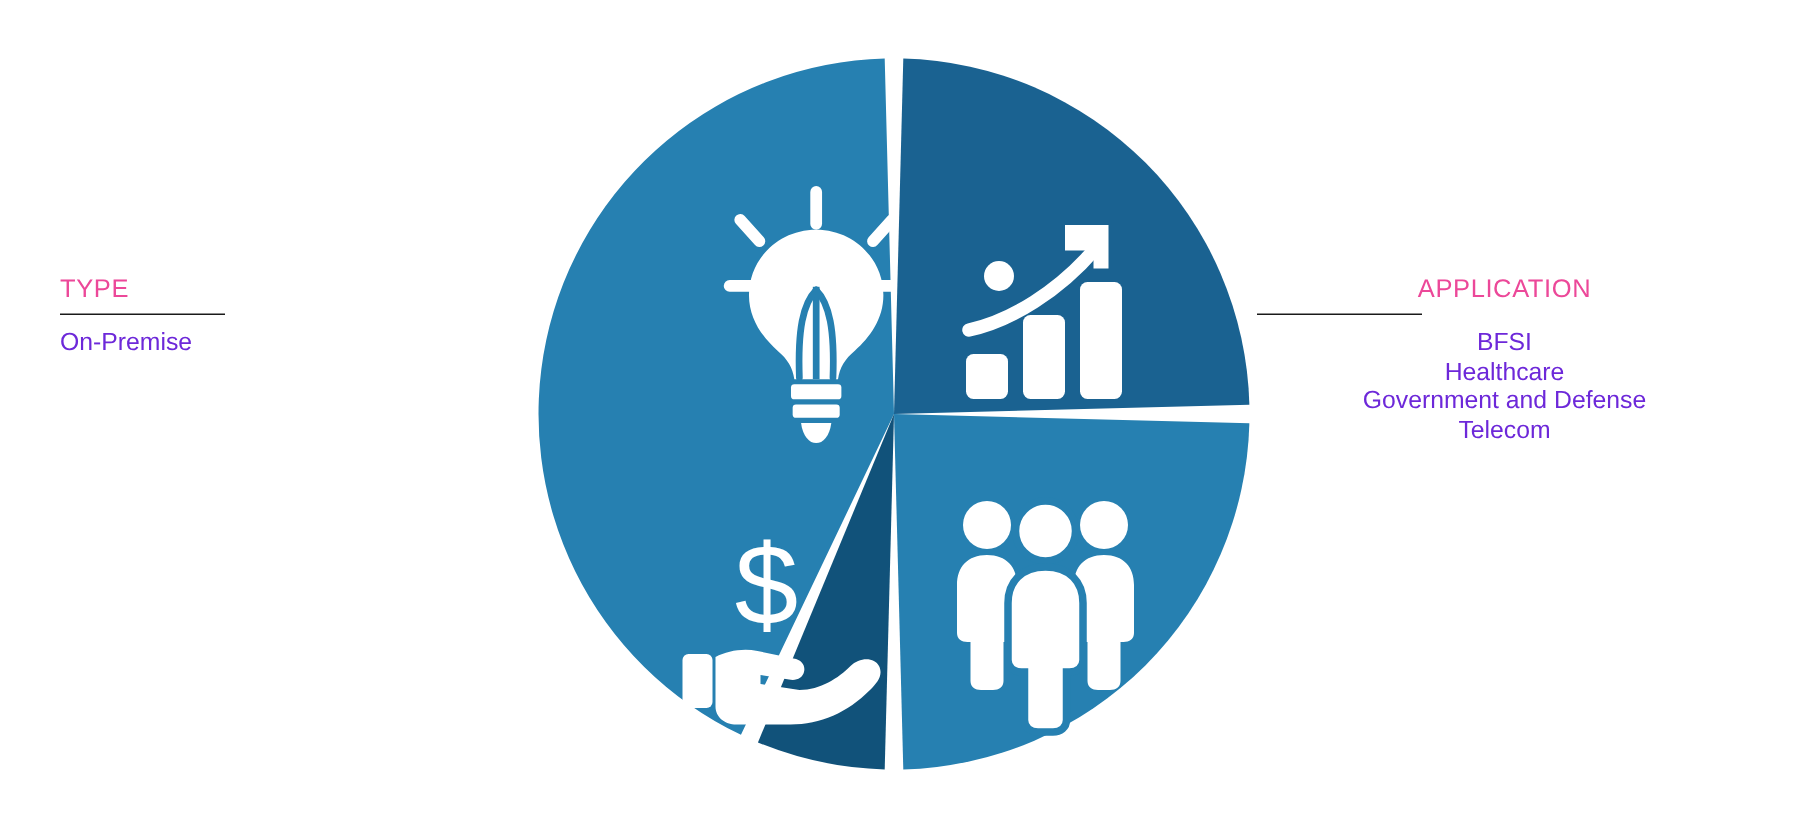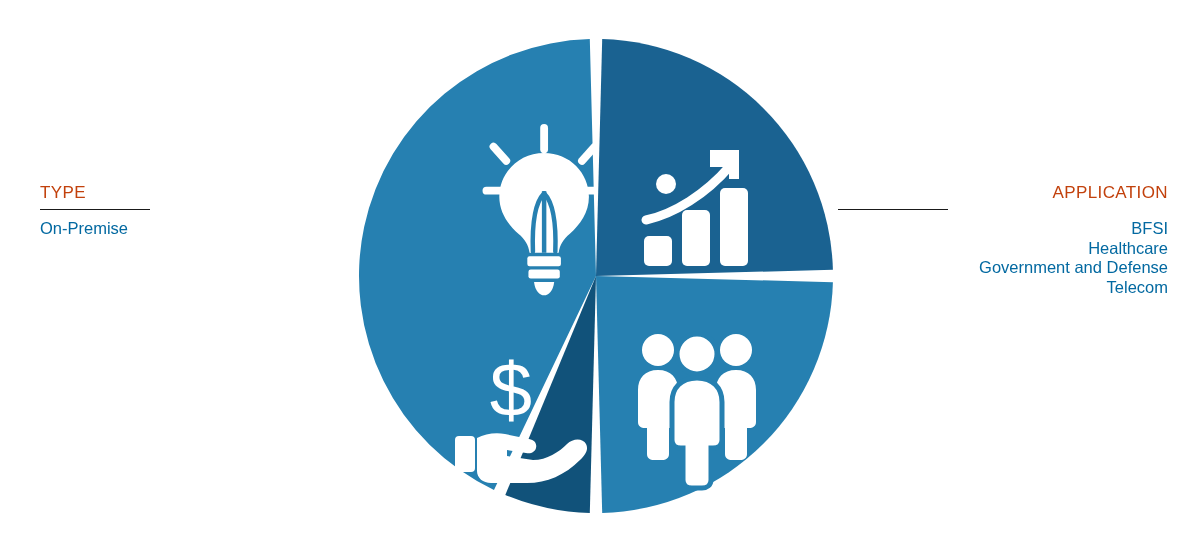--- a/index.html
+++ b/index.html
@@ -20,26 +20,26 @@
     position: absolute;
     inset: 0;
   }
 
   
   .legend {
     position: absolute;
     top: 182px;
   }
   .legend.left  { left: 40px;  width: 300px; text-align: left; }
-  .legend.right { left: 838px; width: 330px; text-align: right; }
+  .legend.right { left: 838px; width: 330px; text-align: center; }
 
   .legend-title {
     font-size: 17px;
     letter-spacing: 0.4px;
-    color: #c2410c;
+    color: #ec4899;
     line-height: 1.25;
     margin: 0 0 6px 0;
     font-weight: 400;
   }
 
   .legend-rule {
     height: 1px;
     background: #1a1a1a;
     margin: 0 0 9px 0;
   }
@@ -47,21 +47,21 @@
   .legend.right .legend-rule { width: 110px; }
 
   .legend-list {
     list-style: none;
     margin: 0;
     padding: 0;
   }
   .legend-list li {
     font-size: 16.5px;
     line-height: 19.5px;
-    color: #0369a1;
+    color: #6d28d9;
     white-space: nowrap;
   }
 
   
   .pie-wrap {
     position: absolute;
     left: 356px;
     top: 36px;
     width: 480px;
     height: 480px;

